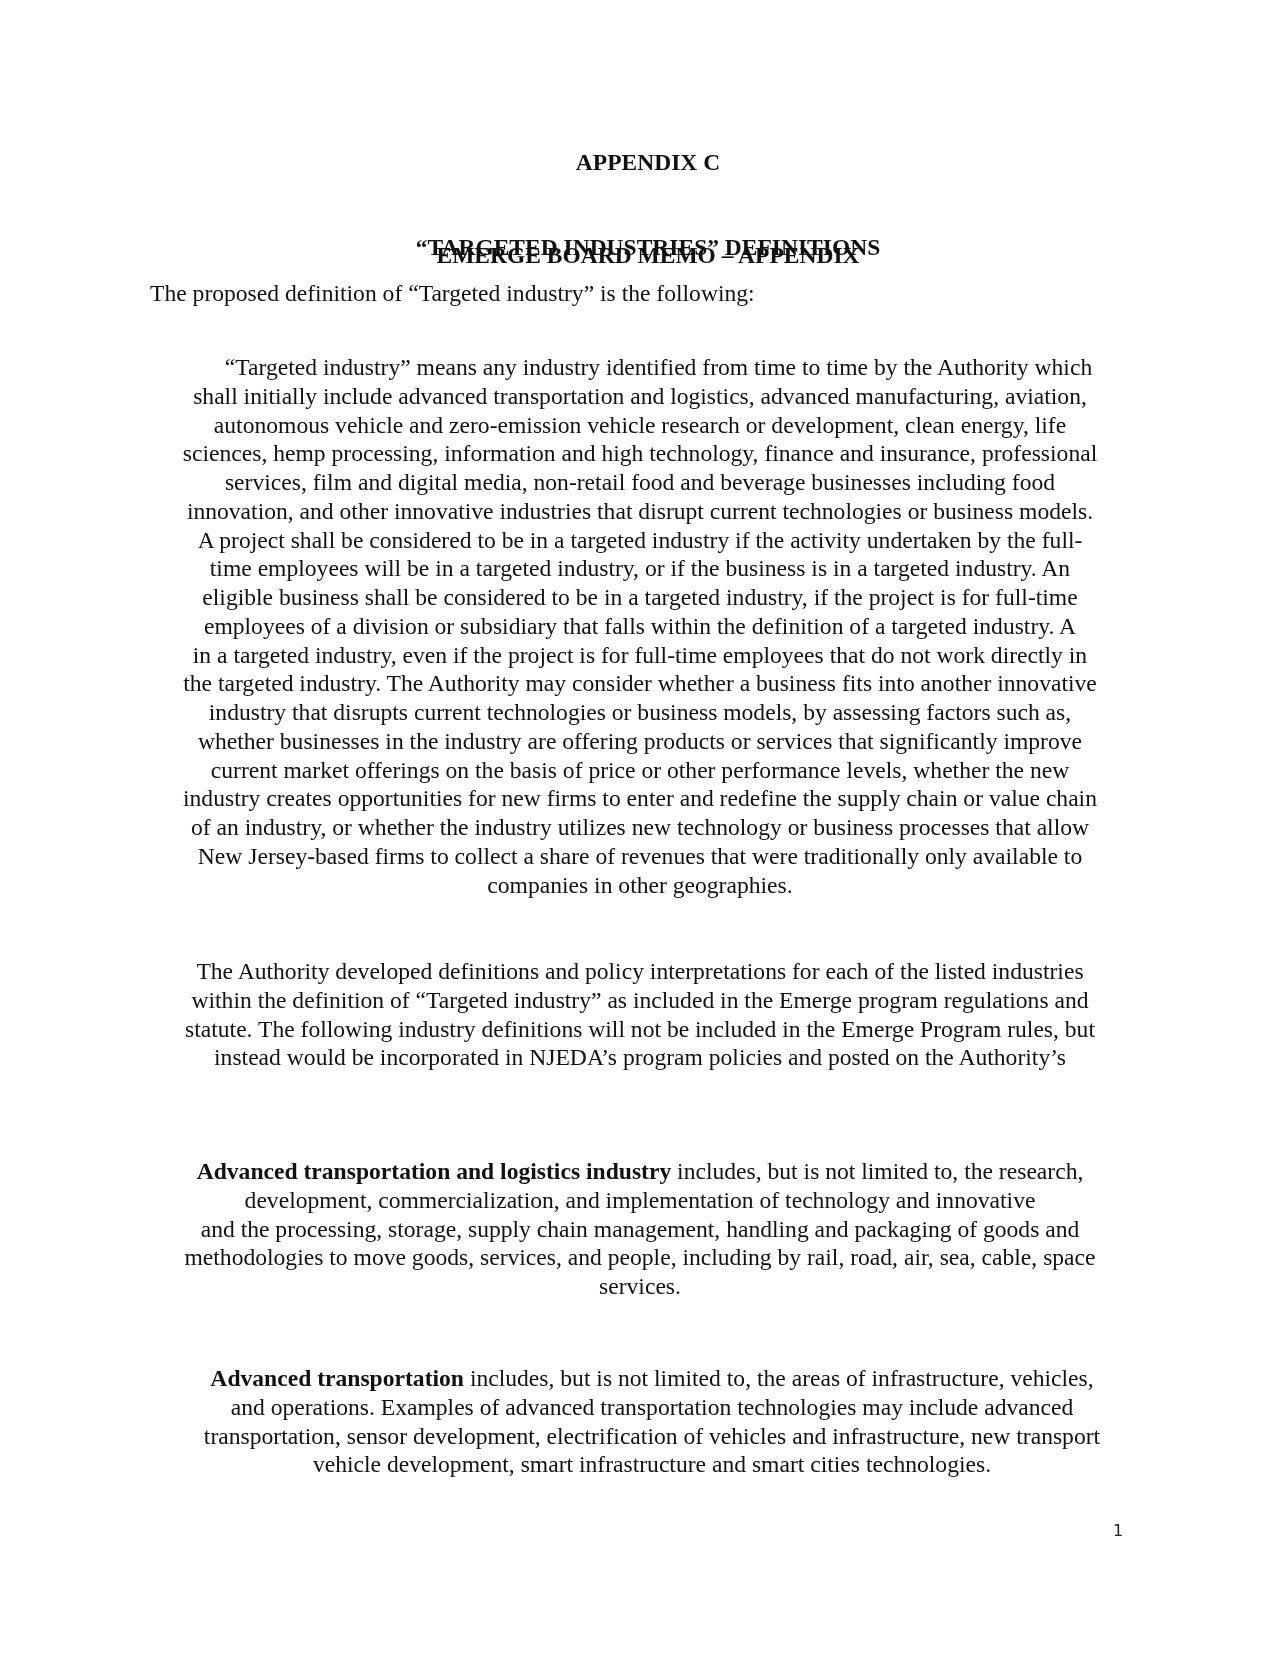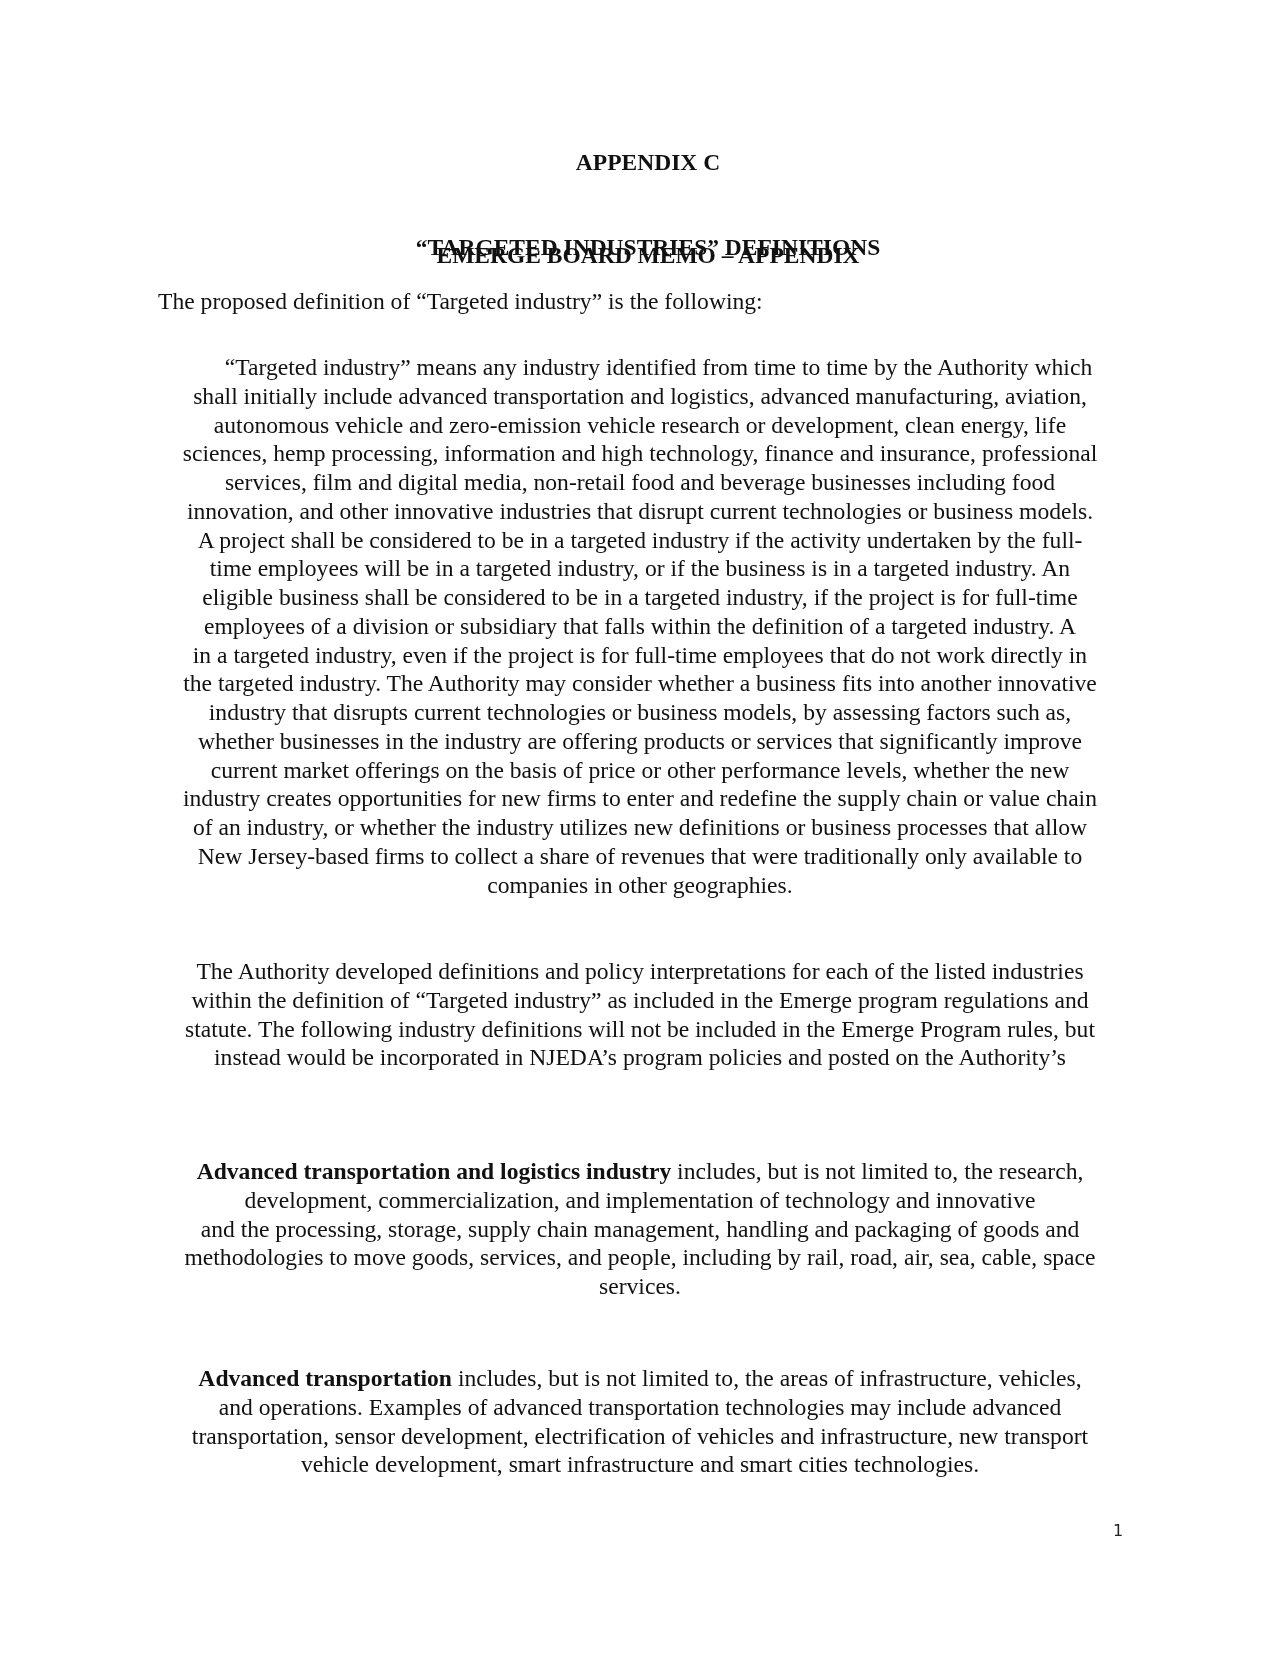--- a/index.html
+++ b/index.html
@@ -15,60 +15,60 @@
 </style>
 </head>
 <body>
 
 <div class="page">
 
   <div class="title" style="top:148px;">APPENDIX C</div>
   <div class="title" style="top:205px;margin-top:36px;">EMERGE BOARD MEMO – APPENDIX</div>
   <div class="title" style="top:233px;">“TARGETED INDUSTRIES” DEFINITIONS</div>
 
-  <div class="block" style="top:287px;margin-left:8px;">The proposed definition of “Targeted industry” is the following:</div>
+  <div class="block" style="top:279px;">The proposed definition of “Targeted industry” is the following:</div>
 
   <div class="block para" style="top:353px;">
     <span class="line indent" style="padding-left:37px;text-indent:0;">“Targeted industry” means any industry identified from time to time by the Authority which</span>
     <span class="line">shall initially include advanced transportation and logistics, advanced manufacturing, aviation,</span>
     <span class="line">autonomous vehicle and zero-emission vehicle research or development, clean energy, life</span>
     <span class="line">sciences, hemp processing, information and high technology, finance and insurance, professional</span>
     <span class="line">services, film and digital media, non-retail food and beverage businesses including food</span>
     <span class="line">innovation, and other innovative industries that disrupt current technologies or business models.</span>
     <span class="line">A project shall be considered to be in a targeted industry if the activity undertaken by the full-</span>
     <span class="line">time employees will be in a targeted industry, or if the business is in a targeted industry. An</span>
     <span class="line">eligible business shall be considered to be in a targeted industry, if the project is for full-time</span>
     <span class="line">employees of a division or subsidiary that falls within the definition of a targeted industry. A</span>
     <span class="line">in a targeted industry, even if the project is for full-time employees that do not work directly in</span>
     <span class="line">the targeted industry. The Authority may consider whether a business fits into another innovative</span>
     <span class="line">industry that disrupts current technologies or business models, by assessing factors such as,</span>
     <span class="line">whether businesses in the industry are offering products or services that significantly improve</span>
     <span class="line">current market offerings on the basis of price or other performance levels, whether the new</span>
     <span class="line">industry creates opportunities for new firms to enter and redefine the supply chain or value chain</span>
-    <span class="line">of an industry, or whether the industry utilizes new definitions or business processes that allow</span>
+    <span class="line">of an industry, or whether the industry utilizes new technology or business processes that allow</span>
     <span class="line">New Jersey-based firms to collect a share of revenues that were traditionally only available to</span>
     <span class="line">companies in other geographies.</span>
   </div>
 
   <div class="block para" style="top:957px;">
     <span class="line">The Authority developed definitions and policy interpretations for each of the listed industries</span>
     <span class="line">within the definition of “Targeted industry” as included in the Emerge program regulations and</span>
     <span class="line">statute.  The following industry definitions will not be included in the Emerge Program rules, but</span>
     <span class="line">instead would be incorporated in NJEDA’s program policies and posted on the Authority’s</span>
   </div>
 
   <div class="block para" style="top:1157px;">
     <span class="line"><span class="lead">Advanced transportation and logistics industry</span><span> includes, but is not limited to, the research,</span></span>
     <span class="line">development, commercialization, and implementation of technology and innovative</span>
     <span class="line">and the processing, storage, supply chain management, handling and packaging of goods and</span>
     <span class="line">methodologies to move goods, services, and people, including by rail, road, air, sea, cable, space</span>
     <span class="line">services.</span>
   </div>
 
-  <div class="block para" style="top:1364px;">
+  <div class="block para" style="top:1364px;margin-left:12px;">
     <span class="line"><span class="lead">Advanced transportation</span><span> includes, but is not limited to, the areas of infrastructure, vehicles,</span></span>
     <span class="line">and operations.  Examples of advanced transportation technologies may include advanced</span>
     <span class="line">transportation, sensor development, electrification of vehicles and infrastructure, new transport</span>
     <span class="line">vehicle development, smart infrastructure and smart cities technologies.</span>
   </div>
 
   <div class="pagenum">1</div>
 </div>
 
 </body></html>

